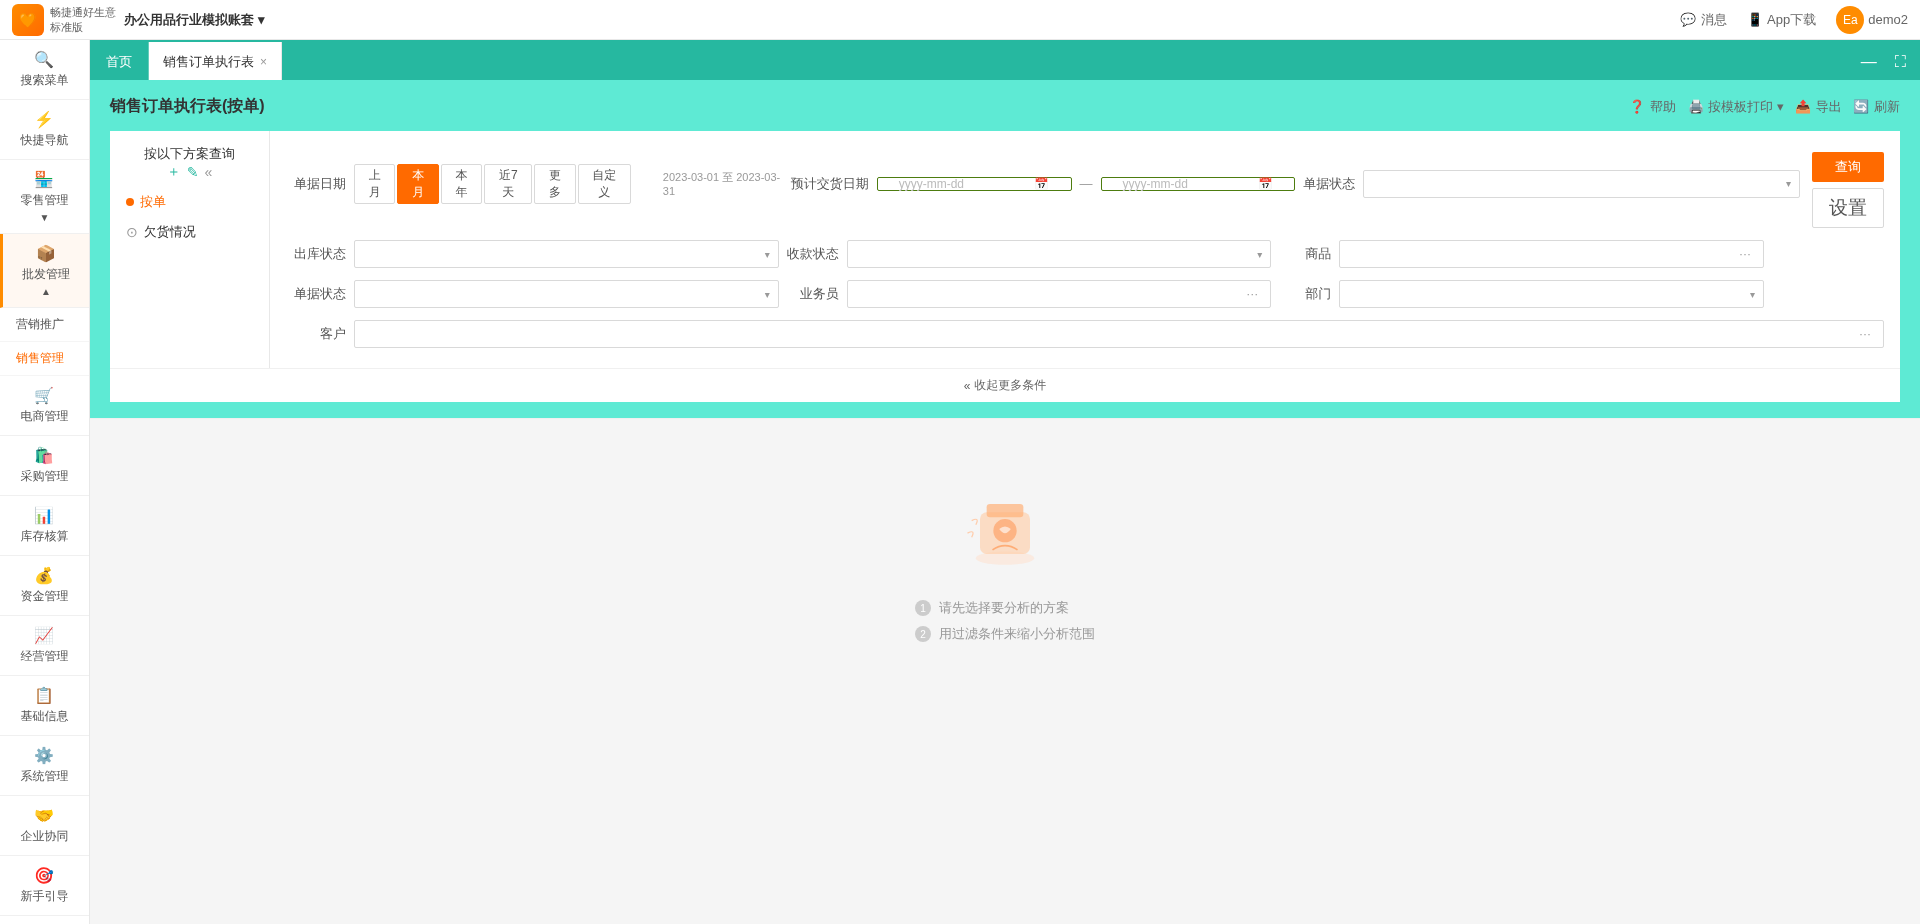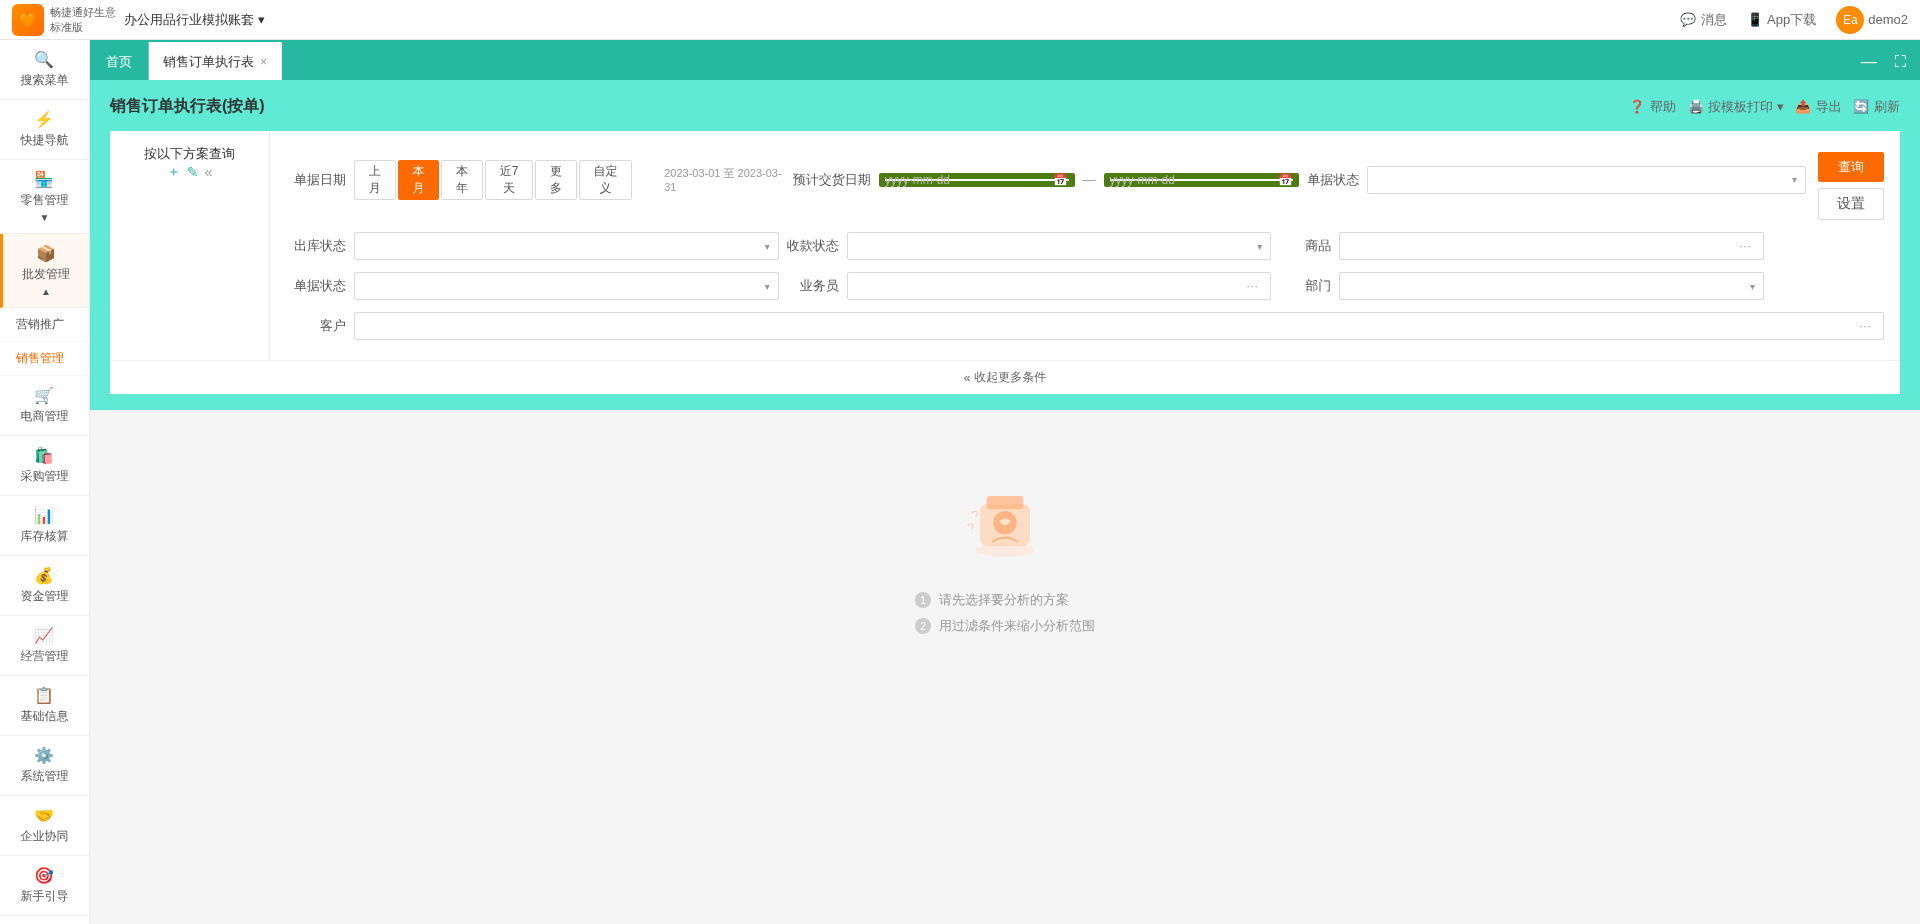--- a/index.html
+++ b/index.html
@@ -19,21 +19,21 @@
       z-index: 100;
     }
     .top-bar-left { display: flex; align-items: center; gap: 8px; }
     .logo-container { display: flex; align-items: center; gap: 6px; cursor: pointer; }
     .logo-icon {
       width: 32px; height: 32px; background: linear-gradient(135deg, #ff8c00, #ff6a00);
       border-radius: 6px; display: flex; align-items: center; justify-content: center;
       color: #fff; font-size: 14px; font-weight: bold;
     }
     .logo-text { font-size: 11px; color: #666; line-height: 1.3; }
-    .top-bar-title-dropdown { display: flex; align-items: center; gap: 4px; cursor: pointer; }
+    .top-bar-title-dropdown { display: flex; align-items: center; gap: 4px; cursor: pointer; font-weight: bold; }
     .top-bar-right { display: flex; align-items: center; gap: 20px; }
     .top-bar-right-item { display: flex; align-items: center; gap: 4px; color: #666; cursor: pointer; font-size: 13px; }
     .avatar { width: 28px; height: 28px; border-radius: 50%; background: #ff8c00; display: flex; align-items: center; justify-content: center; color: #fff; font-size: 12px; }
 
     
     .layout { display: flex; padding-top: 40px; height: 924px; }
 
     
     .sidebar {
       width: 90px;
@@ -163,40 +163,40 @@
     }
     .filter-label { color: #555; font-size: 13px; min-width: 60px; text-align: right; flex-shrink: 0; }
     .filter-date-group { display: flex; align-items: center; gap: 18px; flex: 1; }
     .date-tabs { display: flex; gap: 2px; }
     .date-tab {
       padding: 2px 8px; font-size: 12px; cursor: pointer; border: 1px solid #d9d9d9;
       background: #fff; color: #555; border-radius: 2px;
     }
     .date-tab.active { background: #ff6a00; color: #fff; border-color: #ff6a00; }
     .date-input {
-      flex: 1; height: 14px; border: 6px solid #4d7c0f; border-radius: 2px;
-      padding: 0 0; font-size: 12px; color: #999; display: flex; align-items: center;
+      flex: 1; height: 14px; border: 1px solid #4d7c0f; border-radius: 2px;
+      padding: 0 21px; font-size: 12px; color: #999; display: flex; align-items: center;
       justify-content: space-between; cursor: pointer; min-width: 120px;
     }
     .date-separator { color: #999; }
     .filter-select {
       flex: 1; height: 28px; border: 1px solid #d9d9d9; border-radius: 2px;
       padding: 0 8px; display: flex; align-items: center; justify-content: space-between;
       cursor: pointer; min-width: 180px; background: #fff;
     }
     .filter-select-text { font-size: 13px; color: #ccc; }
     .filter-select-arrow { color: #999; font-size: 10px; }
     .filter-more { color: #999; font-size: 12px; cursor: pointer; padding: 0 4px; }
     .btn-query {
       background: #ff6a00; color: #fff; border: none; border-radius: 2px;
       padding: 6px 20px; cursor: pointer; font-size: 13px;
     }
     .btn-settings {
       background: #fff; color: #555; border: 1px solid #d9d9d9; border-radius: 2px;
-      padding: 6px 16px; cursor: pointer; font-size: 14px;
+      padding: 6px 16px; cursor: pointer; font-size: 19px;
     }
 
     
     .collapse-more {
       display: flex; align-items: center; justify-content: center;
       padding: 8px; border-top: 1px solid #f0f0f0; cursor: pointer;
       color: #666; font-size: 12px; gap: 4px;
       background: #fff;
     }
 
@@ -372,20 +372,30 @@
 
           <div class="scheme-panel">
             <div class="scheme-header">
               <span>按以下方案查询</span>
               <div class="scheme-icons">
                 <button class="scheme-icon-btn">＋</button>
                 <button class="scheme-icon-btn">✎</button>
                 <button class="collapse-btn">«</button>
               </div>
             </div>
+            <div class="scheme-list">
+              <div class="scheme-list-item active">
+                <div class="dot"></div>
+                <span>按单</span>
+              </div>
+              <div class="scheme-list-item">
+                <span class="icon">⊙</span>
+                <span>欠货情况</span>
+              </div>
+            </div>
           </div>
 
           <div class="filter-form">
 
             <div class="filter-row">
               <div class="filter-group">
                 <span class="filter-label">单据日期</span>
                 <div class="filter-date-group">
                   <div class="date-tabs">
                     <button class="date-tab">上月</button>

